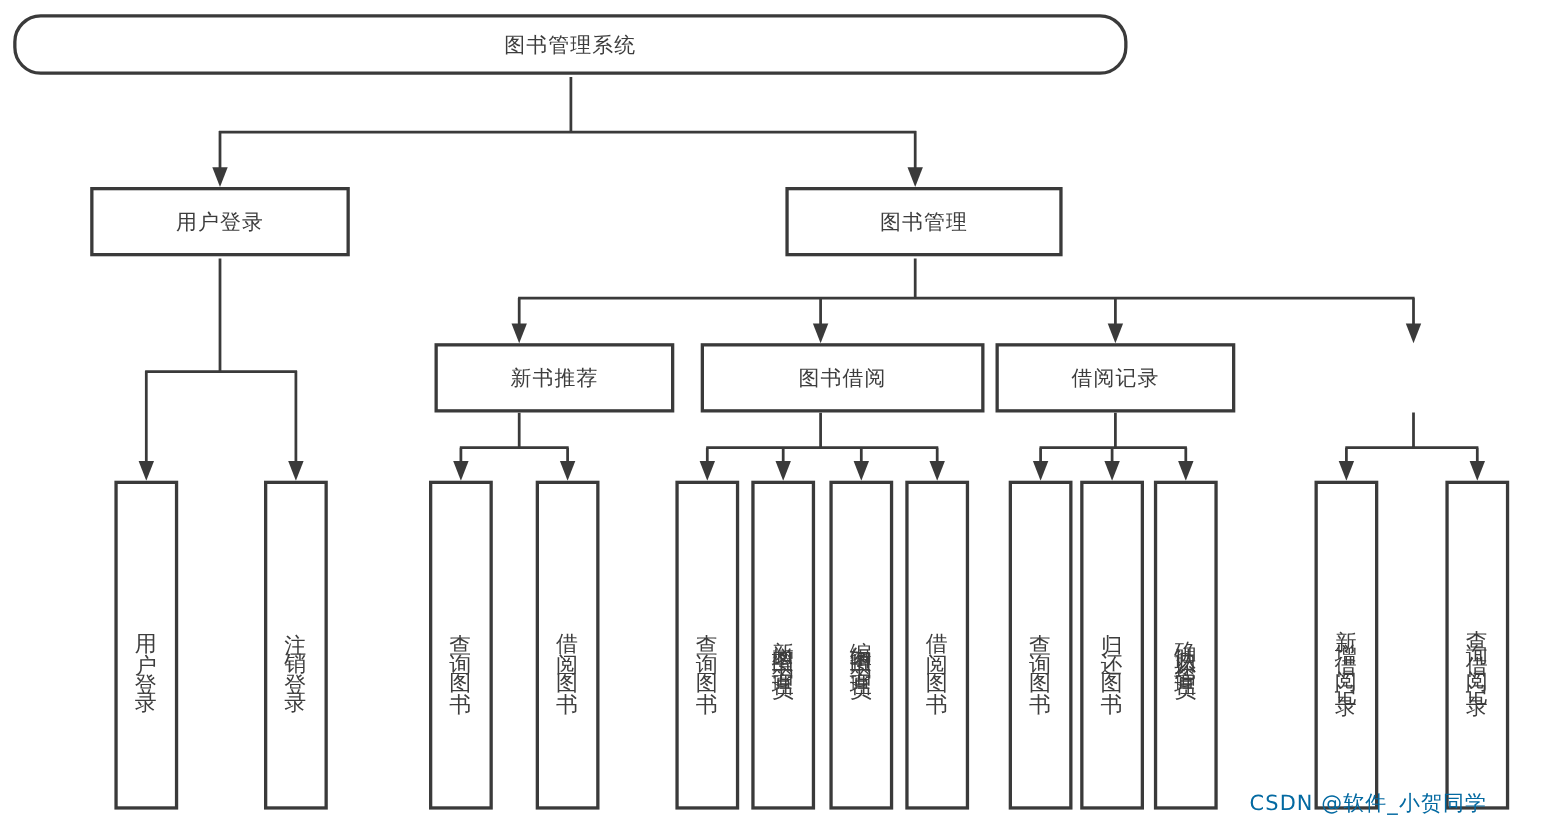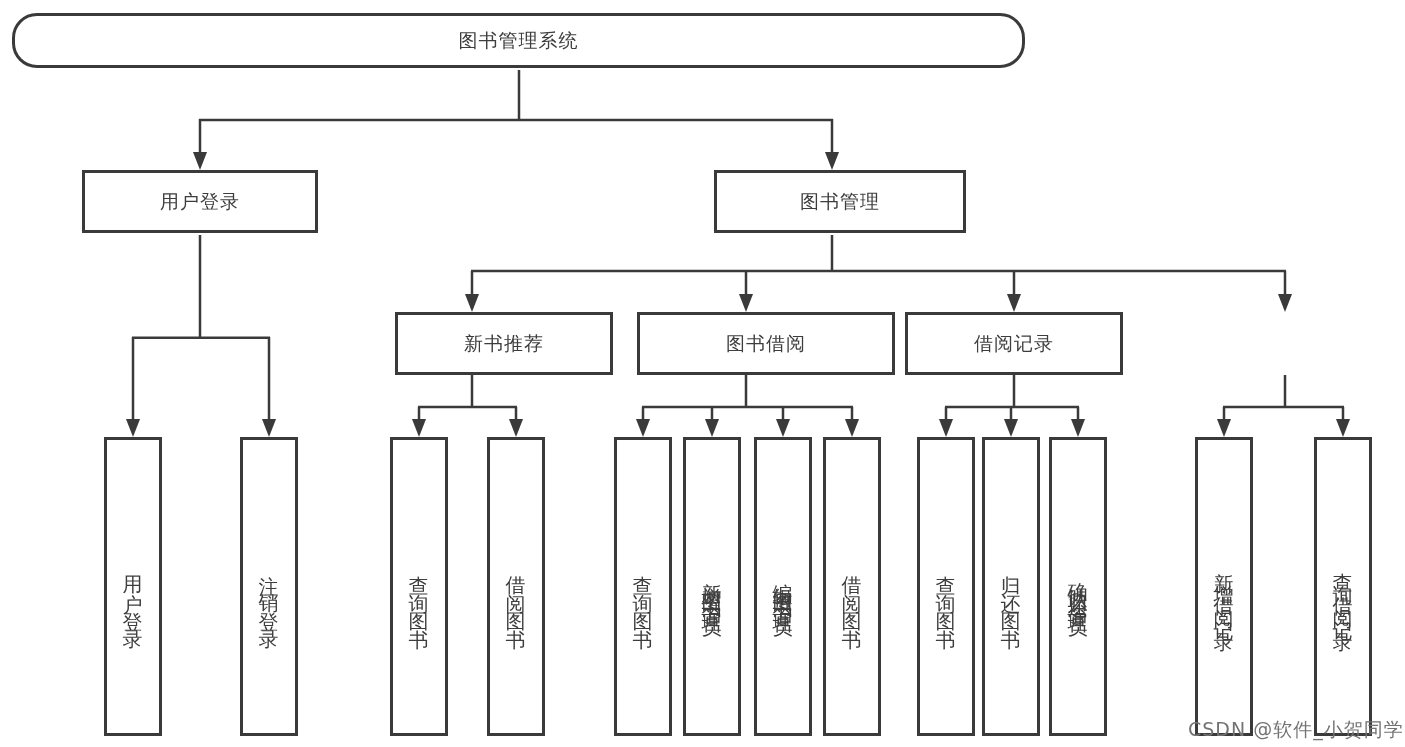--- a/index.html
+++ b/index.html
@@ -52,24 +52,24 @@
     color: #3d3d3d;
     line-height: 1;
     white-space: nowrap;
   }
   .ls-wide  .vtext { letter-spacing: 18px; margin-bottom: -18px; }
   .ls-mid   .vtext { letter-spacing: 12px; margin-bottom: -12px; }
   .ls-tight .vtext { letter-spacing: 5px;  margin-bottom: -5px; }
   #watermark {
     position: absolute;
     z-index: 3;
-    left: 1188px;
+    left: 1136px;
     top: 717px;
     font-size: 19px;
-    color: #737373;
+    color: #0369a1;
     letter-spacing: 1px;
     white-space: nowrap;
   }
 </style>
 </head>
 <body>
 
 <div id="canvas">
 
   <svg id="connectors" width="1405" height="747" viewBox="0 0 1405 747">

